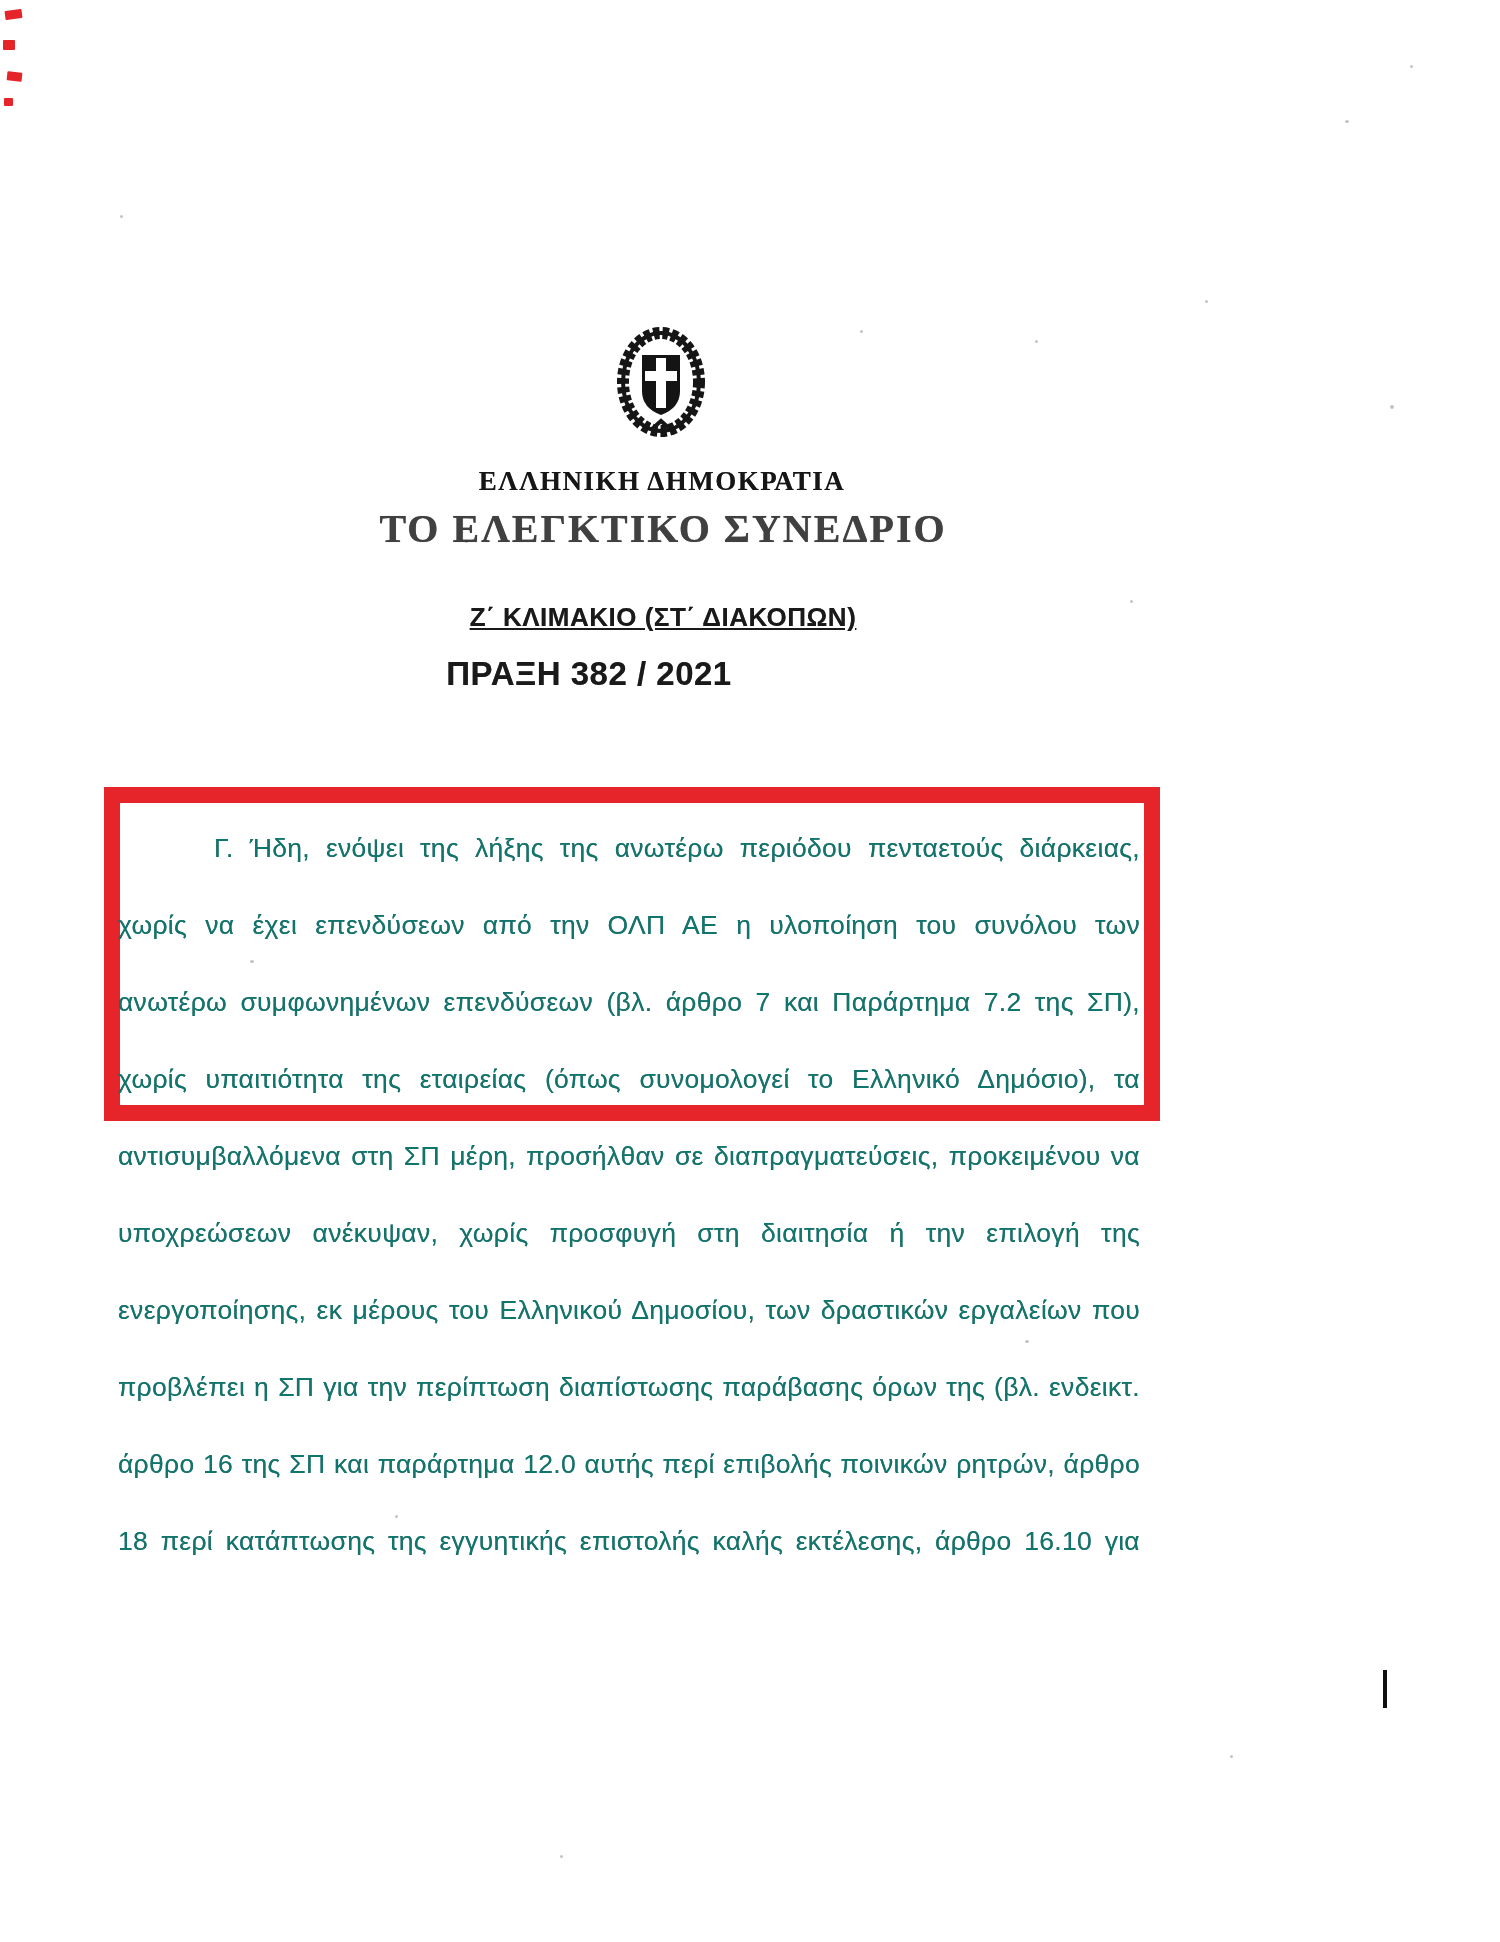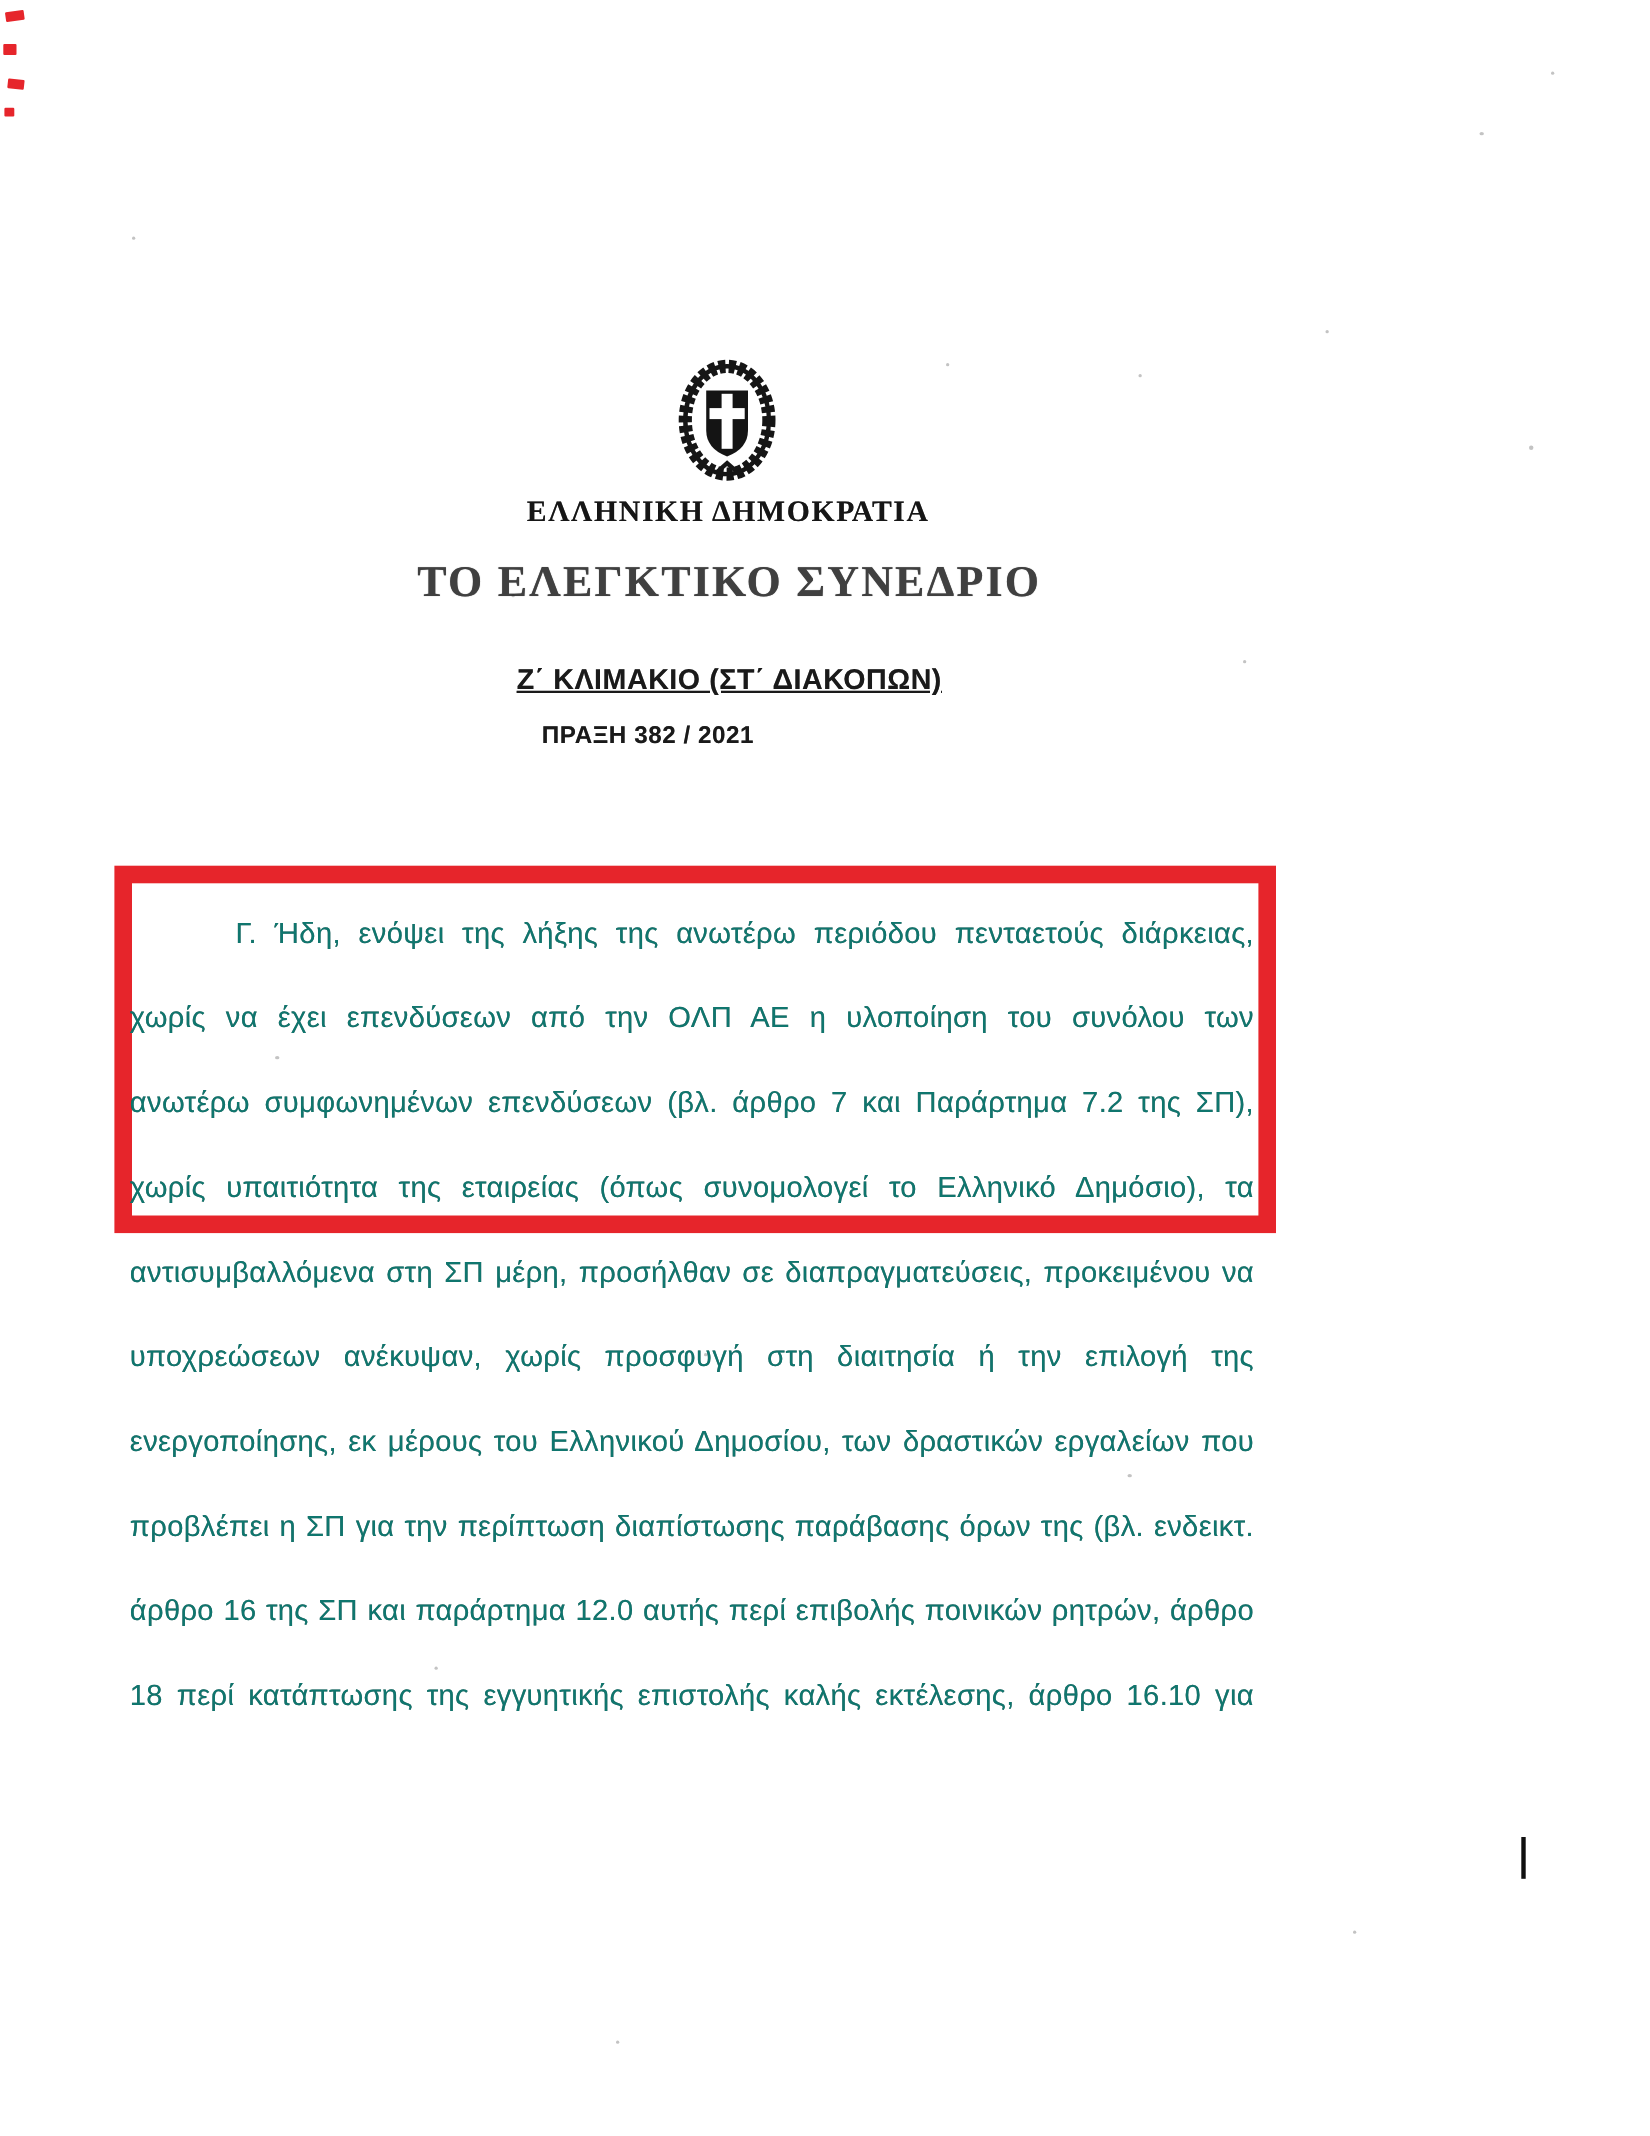--- a/index.html
+++ b/index.html
@@ -6,39 +6,39 @@
   body{
     width:1500px;height:1942px;position:relative;
     background:#ffffff;overflow:hidden;
     font-family:"Liberation Sans",sans-serif;
   }
   
   .emblem{
     position:absolute;left:614px;top:325px;width:94px;height:114px;
   }
   .h-republic{
-    position:absolute;left:662px;top:450px;transform:translateX(-50%);
+    position:absolute;left:662px;top:466px;transform:translateX(-50%);
     font-family:"Liberation Serif",serif;font-weight:bold;
     font-size:27px;letter-spacing:1.5px;color:#161616;white-space:nowrap;
     text-shadow:0 0 .6px rgba(0,0,0,.55);
   }
   .h-court{
     position:absolute;left:663px;top:505px;transform:translateX(-50%);
     font-family:"Liberation Serif",serif;font-weight:bold;
     font-size:40px;letter-spacing:2px;color:#404040;white-space:nowrap;
     text-shadow:0 0 .7px rgba(0,0,0,.6);
   }
   .h-chamber{
     position:absolute;left:663px;top:602px;transform:translateX(-50%);
     font-weight:bold;font-size:26px;letter-spacing:.5px;color:#1a1a1a;
     white-space:nowrap;text-shadow:0 0 .5px rgba(0,0,0,.5);text-decoration:underline;
   }
   .h-act{
     position:absolute;left:589px;top:655px;transform:translateX(-50%);
-    font-weight:bold;font-size:22px;letter-spacing:.5px;color:#1a1a1a;
+    font-weight:bold;font-size:33px;letter-spacing:.5px;color:#1a1a1a;
     white-space:nowrap;text-shadow:0 0 .5px rgba(0,0,0,.5);
   }
   
   .highlight-box{
     position:absolute;left:104px;top:787px;width:1056px;height:334px;
     border:16px solid #e6252b;box-sizing:border-box;
     background:transparent;pointer-events:none;
   }
   
   .body-text{

